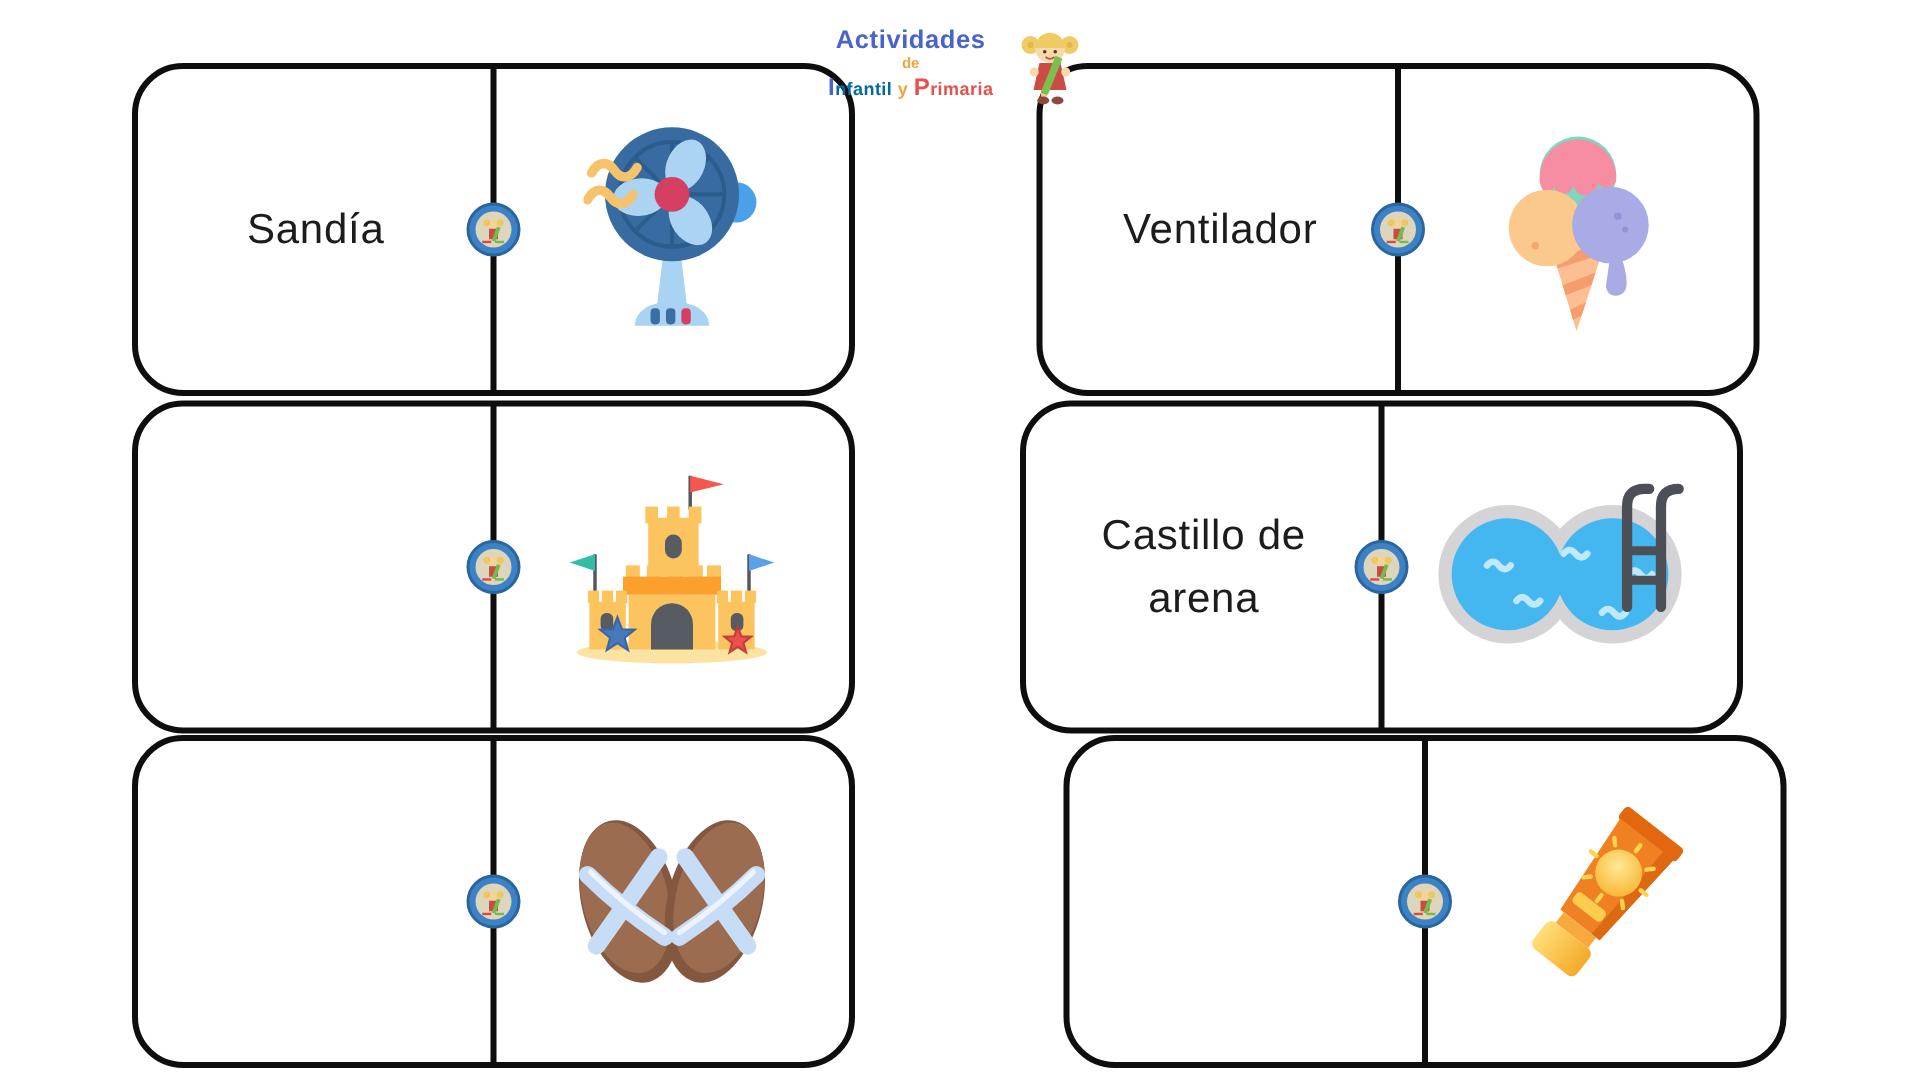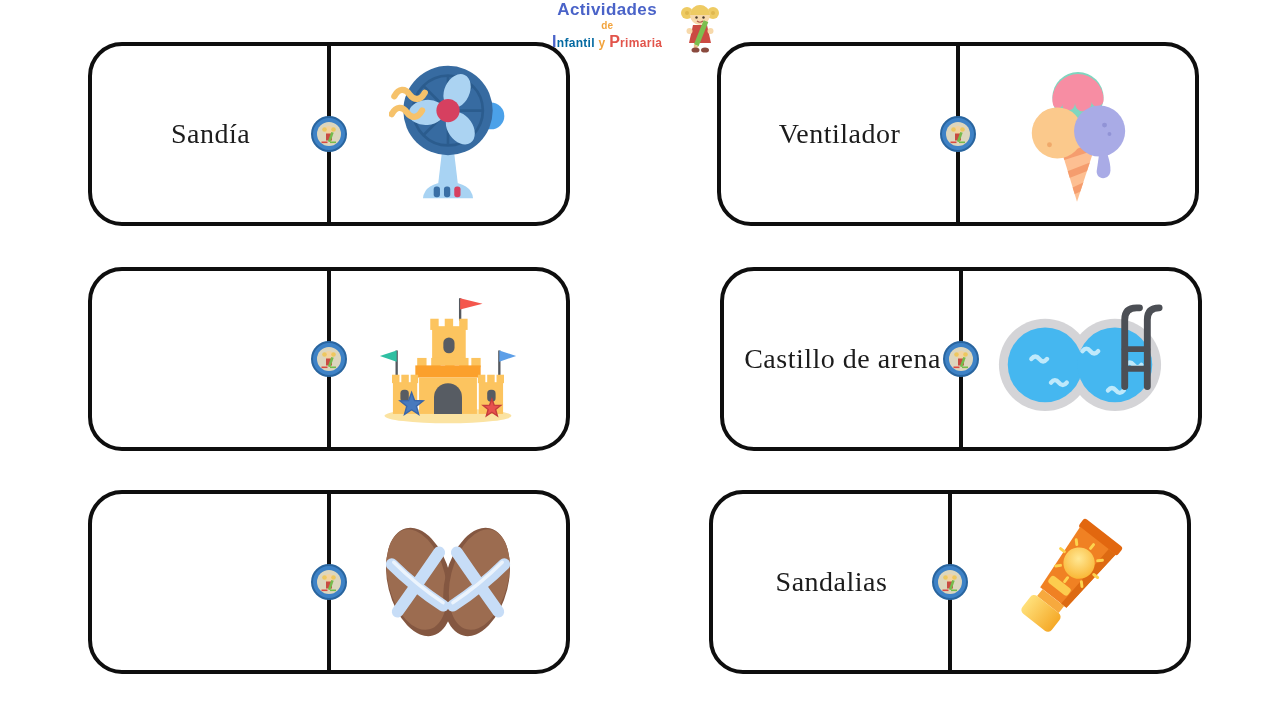--- a/index.html
+++ b/index.html
@@ -2,22 +2,22 @@
 <html><head>
 <meta charset="utf-8">
 <style>
   html,body{margin:0;padding:0}
   body{
     width:1280px;height:720px;background:#ffffff;position:relative;overflow:hidden;
     font-family:"Liberation Sans",sans-serif;
   }
   
   .card{
-    position:absolute;width:482px;height:184px;background:#fff;
-    border:4px solid #0e0e0e;border-radius:34px;box-sizing:border-box;font-family:Liberation Serif, serif;
+    position:absolute;width:482px;height:222px;background:#fff;
+    border:4px solid #0e0e0e;border-radius:34px;box-sizing:border-box;
   }
   .card .divider{
     position:absolute;left:50%;top:-1px;bottom:-1px;width:4px;margin-left:-2px;background:#0e0e0e;
   }
   .card .half-left{
     position:absolute;left:0;top:0;width:50%;height:100%;
     display:flex;align-items:center;justify-content:center;
   }
   .card .half-right{
     position:absolute;right:0;top:0;width:50%;height:100%;
@@ -32,21 +32,21 @@
     position:absolute;left:50%;top:50%;transform:translate(-50%,-50%);
     width:36px;height:36px;border-radius:50%;
     background:#3e82c6;border:2px solid #29659f;box-sizing:border-box;
     display:flex;align-items:center;justify-content:center;z-index:2;
   }
   .badge-inner{
     width:24px;height:24px;border-radius:50%;background:#ddd6bd;overflow:hidden;
     display:flex;align-items:center;justify-content:center;
   }
   
-  .logo{position:absolute;left:552px;top:0;display:flex;align-items:flex-start;gap:18px;z-index:3}
+  .logo{position:absolute;left:552px;top:17px;display:flex;align-items:flex-start;gap:18px;z-index:3}
   .logo-text{text-align:center;font-weight:bold;line-height:1.2;white-space:nowrap}
   .lt1{color:#4a63c8;font-size:13px;letter-spacing:.4px}
   .lt2{color:#f2a33c;font-size:10px}
   .lt3{font-size:12px;letter-spacing:.3px}
   .initial-lg{font-size:17px}
   .initial-md{font-size:16px}
   .c-blue{color:#4a63c8}.c-green{color:#0369a1}.c-orange{color:#f2a33c}.c-red{color:#e2544b}
 </style>
 </head>
 <body>
@@ -128,21 +128,21 @@
           <path d="M3 60 c5 -9 12 -9 17 -2 c5 7 12 7 17 -2"></path>
         </g>
         <rect x="50" y="141" width="7" height="12" rx="3" fill="#3a6fa5"></rect>
         <rect x="61.5" y="141" width="7" height="12" rx="3" fill="#3a6fa5"></rect>
         <rect x="73" y="141" width="7" height="12" rx="3" fill="#d64060"></rect>
       </svg>
     </span>
   </div>
 </div>
 
-<div class="card" style="left:717px;top:42px">
+<div class="card" style="left:691px;top:42px">
   <div class="half-left">
     <div class="word">Ventilador</div>
   </div>
   <div class="divider"></div>
   <div class="badge">
     <div class="badge-inner">
       <svg width="22" height="22" viewBox="0 0 22 22">
         <circle cx="11" cy="7" r="4" fill="#f2d3a0"></circle>
         <circle cx="6.5" cy="6.5" r="2.3" fill="#edc75f"></circle>
         <circle cx="15.5" cy="6.5" r="2.3" fill="#edc75f"></circle>
@@ -233,21 +233,21 @@
         <rect x="127" y="90" width="8" height="9" fill="#fcc45f"></rect>
         <rect x="108" y="98" width="26" height="34" fill="#fcc45f"></rect>
         <rect x="117" y="106" width="9" height="13" rx="4" fill="#575c63"></rect>
         <polygon points="36,109 39.2,117.6 48.4,118 41.2,123.7 43.6,132.5 36,127.5 28.4,132.5 30.8,123.7 23.6,118 32.8,117.6" fill="#4779bd" stroke="#3a66a8" stroke-width="1.5"></polygon>
         <polygon points="122,116 124.5,122.6 131.5,122.9 126,127.3 127.9,134.1 122,130.2 116.1,134.1 118,127.3 112.5,122.9 119.5,122.6" fill="#e8514e" stroke="#c43c3c" stroke-width="1.5"></polygon>
       </svg>
     </span>
   </div>
 </div>
 
-<div class="card" style="left:720px;top:267px">
+<div class="card" style="left:680px;top:267px">
   <div class="half-left">
     <div class="word">Castillo de arena</div>
   </div>
   <div class="divider"></div>
   <div class="badge">
     <div class="badge-inner">
       <svg width="22" height="22" viewBox="0 0 22 22">
         <circle cx="11" cy="7" r="4" fill="#f2d3a0"></circle>
         <circle cx="6.5" cy="6.5" r="2.3" fill="#edc75f"></circle>
         <circle cx="15.5" cy="6.5" r="2.3" fill="#edc75f"></circle>
@@ -324,23 +324,20 @@
         <g stroke="#ecf4fd" stroke-width="3.5" fill="none" stroke-linecap="round">
           <path d="M20 62 Q42 84 70 103"></path>
           <path d="M130 62 Q108 84 80 103"></path>
         </g>
       </svg>
     </span>
   </div>
 </div>
 
 <div class="card" style="left:709px;top:490px">
-  <div class="half-left">
-    <div class="word">Sandalias</div>
-  </div>
   <div class="divider"></div>
   <div class="badge">
     <div class="badge-inner">
       <svg width="22" height="22" viewBox="0 0 22 22">
         <circle cx="11" cy="7" r="4" fill="#f2d3a0"></circle>
         <circle cx="6.5" cy="6.5" r="2.3" fill="#edc75f"></circle>
         <circle cx="15.5" cy="6.5" r="2.3" fill="#edc75f"></circle>
         <rect x="8" y="10.5" width="6" height="7" fill="#c94b42"></rect>
         <g transform="rotate(20 12.5 14)">
             <rect x="11.5" y="9" width="2.6" height="10" fill="#76bb4c"></rect>

